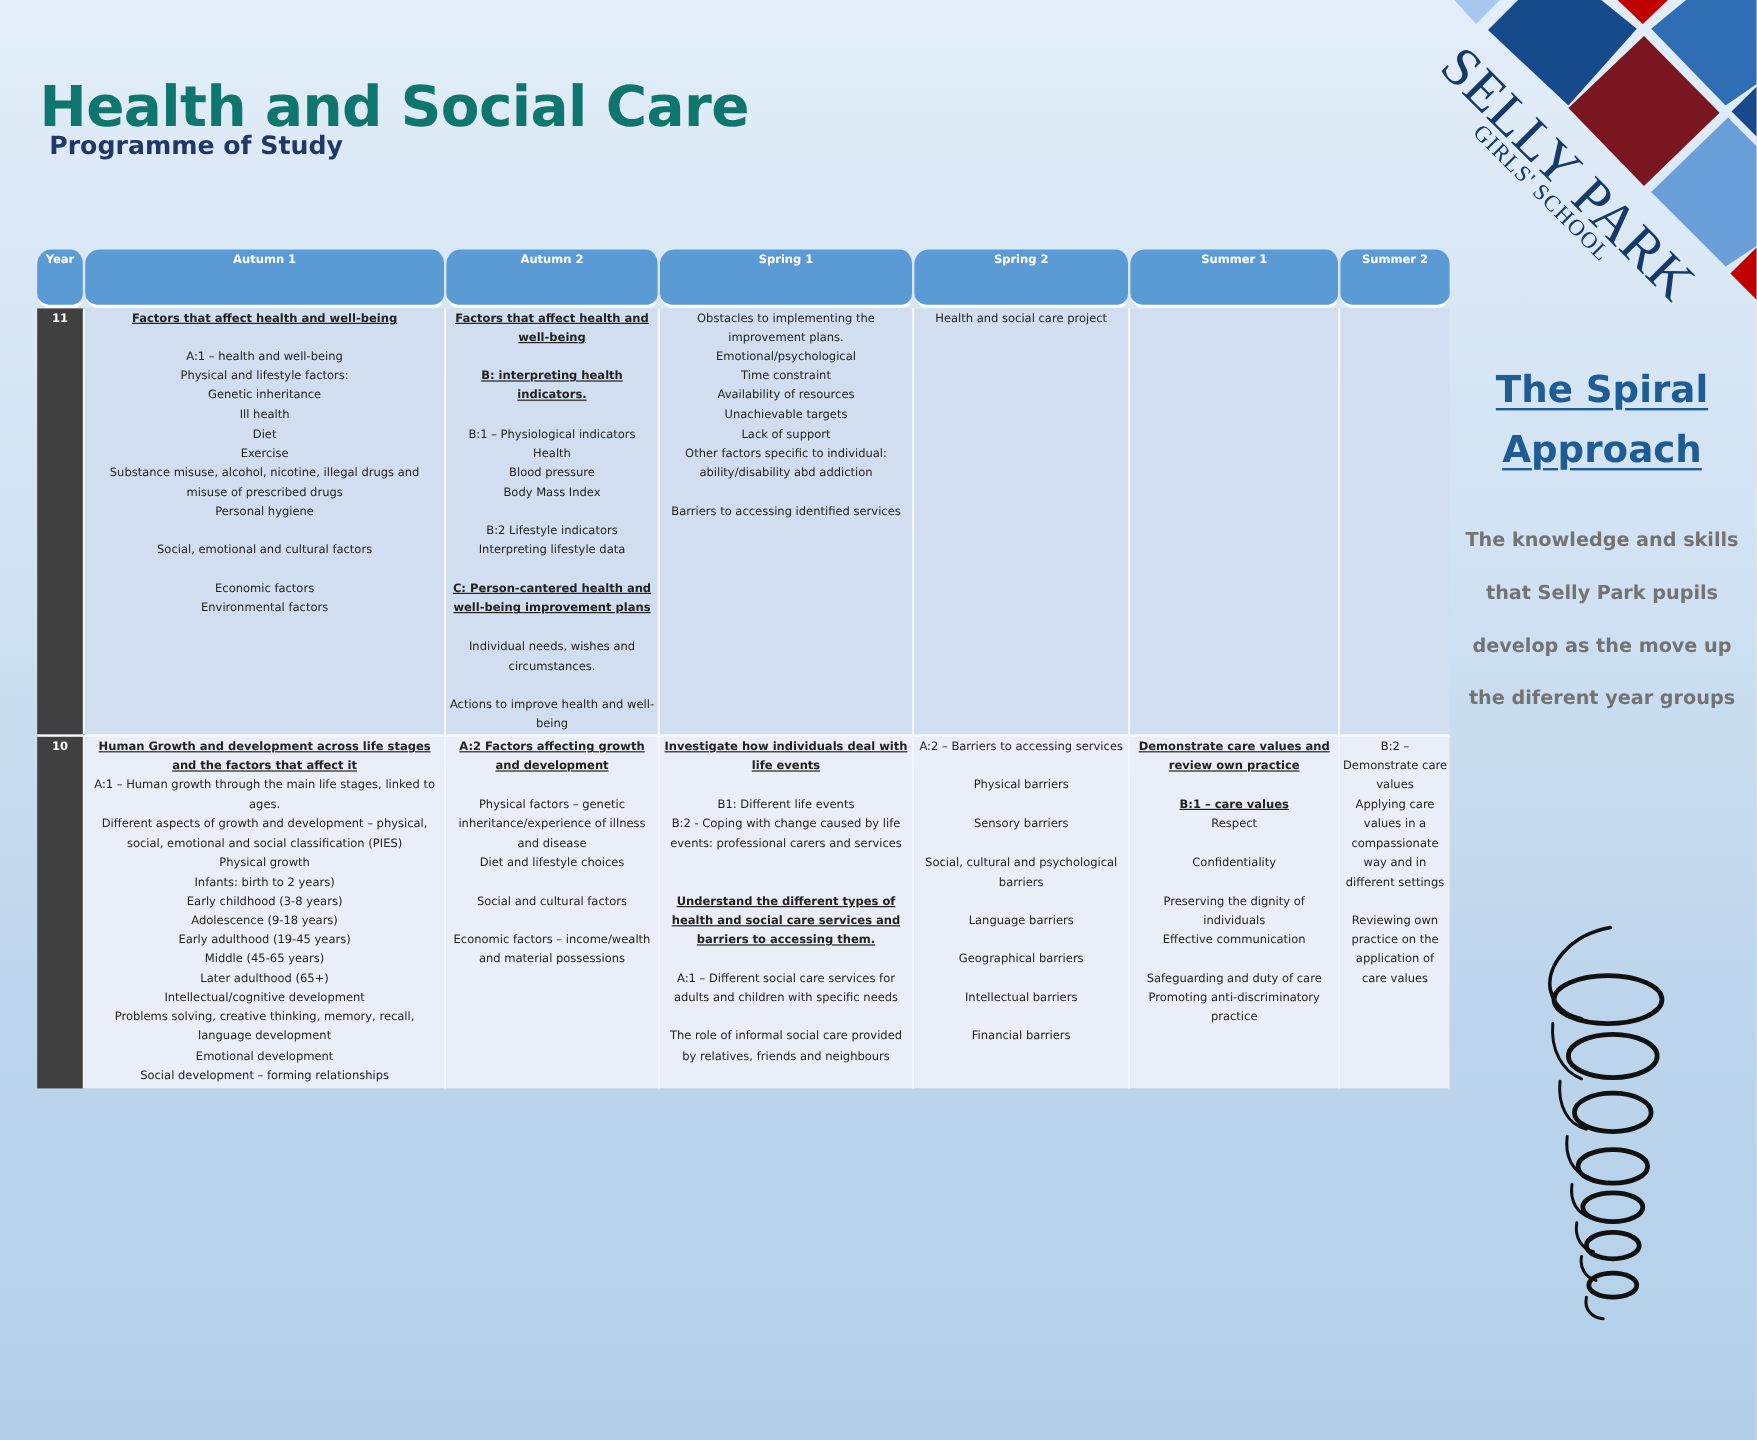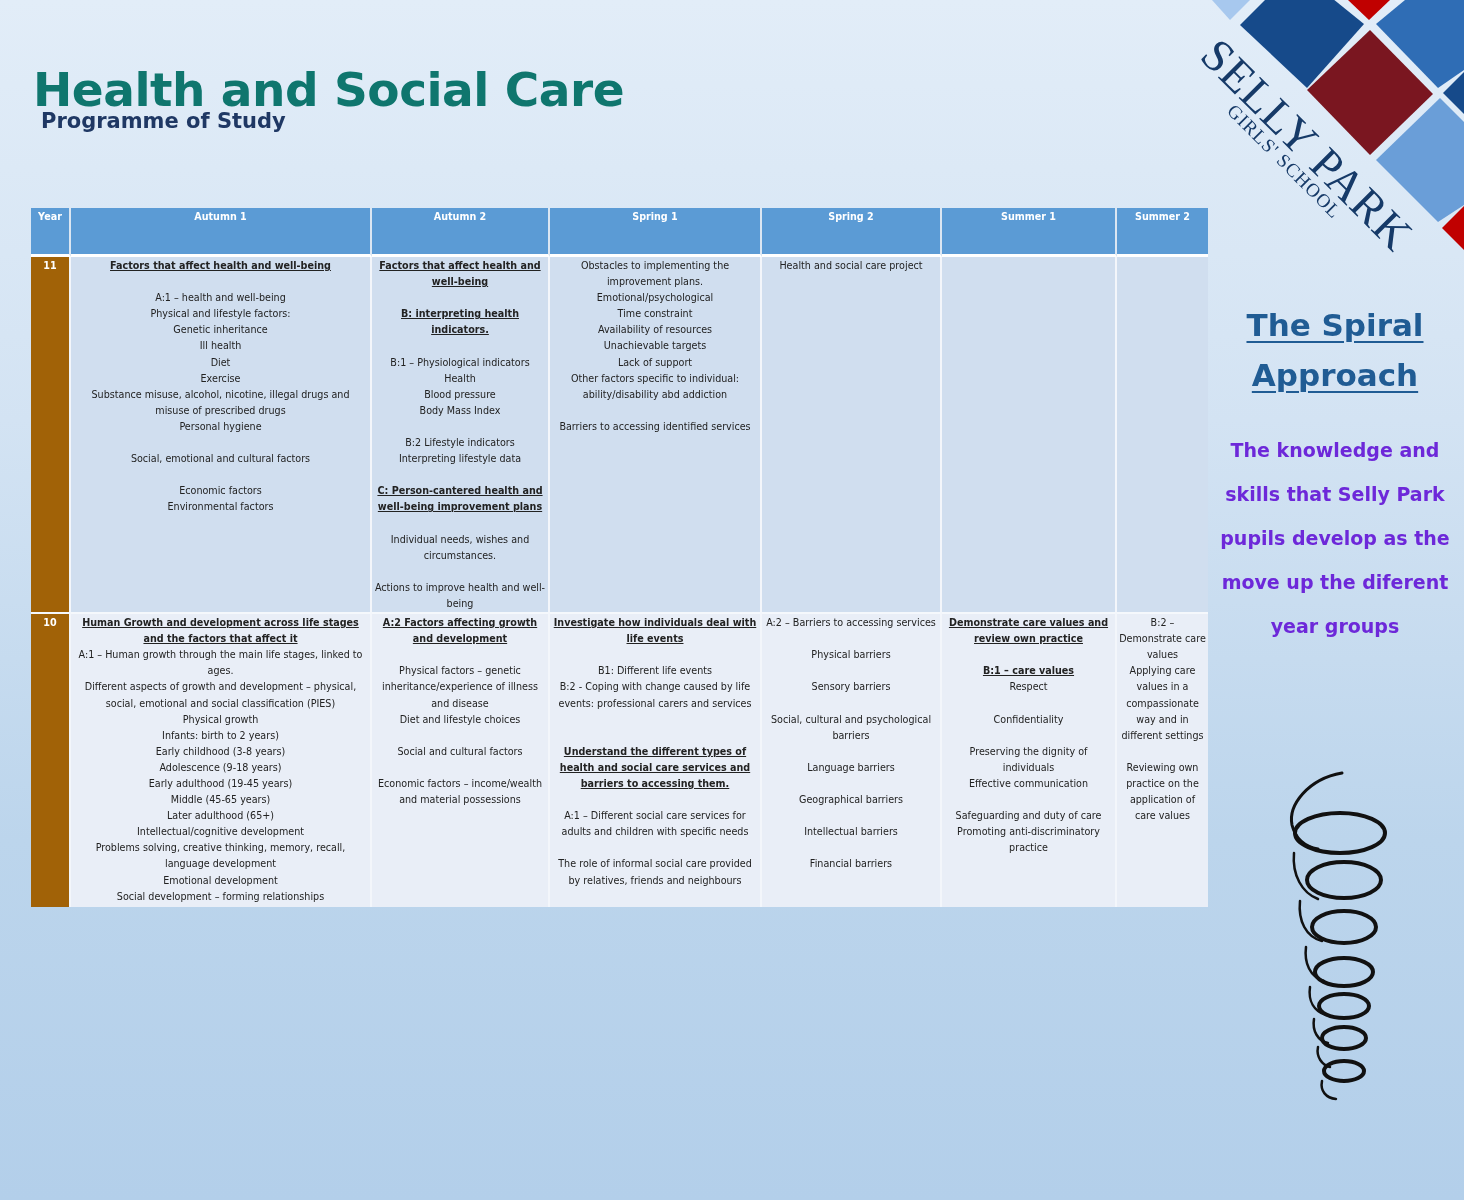--- a/index.html
+++ b/index.html
@@ -33,47 +33,48 @@
       border-collapse: separate; border-spacing: 0;
       table-layout: fixed;
       font-family: "DejaVu Sans", sans-serif;
       font-size: 9.6px; line-height: 16.1px; color: #222;
     }
     .pos-table th {
       background: #5b9bd5; color: #fff; font-weight: bold; font-size: 9.6px;
       height: 49px; vertical-align: top; padding-top: 1px;
       border-right: 2px solid #dbe6f2;
       border-bottom: 3px solid #ffffff;
+      border-radius: 12px;
     }
     .pos-table th:last-child { border-right: none; }
     .pos-table td {
       vertical-align: top; text-align: center; padding: 1px 2px 0 2px;
       border-right: 2px solid #f3f6fb;
     }
     .pos-table td:last-child { border-right: none; }
     .row-11 td { background: #d0deef; height: 339px; }
     .row-10 td { background: #e9eef7; height: 295px; border-top: 2px solid #f5f8fc; }
     .pos-table td.year-cell {
-      background: #a16207; color: #fff; font-weight: bold;
+      background: #404040; color: #fff; font-weight: bold;
     }
     .line { display: block; min-height: 16.1px; }
     .u { text-decoration: underline; font-weight: bold; }
     
     .spiral-title {
       position: absolute; left: 1215px; top: 300px; width: 240px;
       text-align: center;
       font-family: "DejaVu Sans", sans-serif;
       font-weight: bold; font-size: 31px; line-height: 50px; color: #205c94;
     }
     .spiral-title span { text-decoration: underline; text-underline-offset: 5px; text-decoration-thickness: 2px; }
     .spiral-text {
       position: absolute; left: 1212px; top: 428px; width: 246px;
       text-align: center;
       font-family: "DejaVu Sans", sans-serif;
-      font-weight: bold; font-size: 19px; line-height: 44px; color: #6d28d9;
+      font-weight: bold; font-size: 16px; line-height: 44px; color: #737373;
     }
     .spiral-img { position: absolute; left: 1278px; top: 765px; }
   </style>
 </head>
 <body>
 
 <div class="title">Health and Social Care</div>
 <div class="subtitle">Programme of Study</div>
 
 <div>

